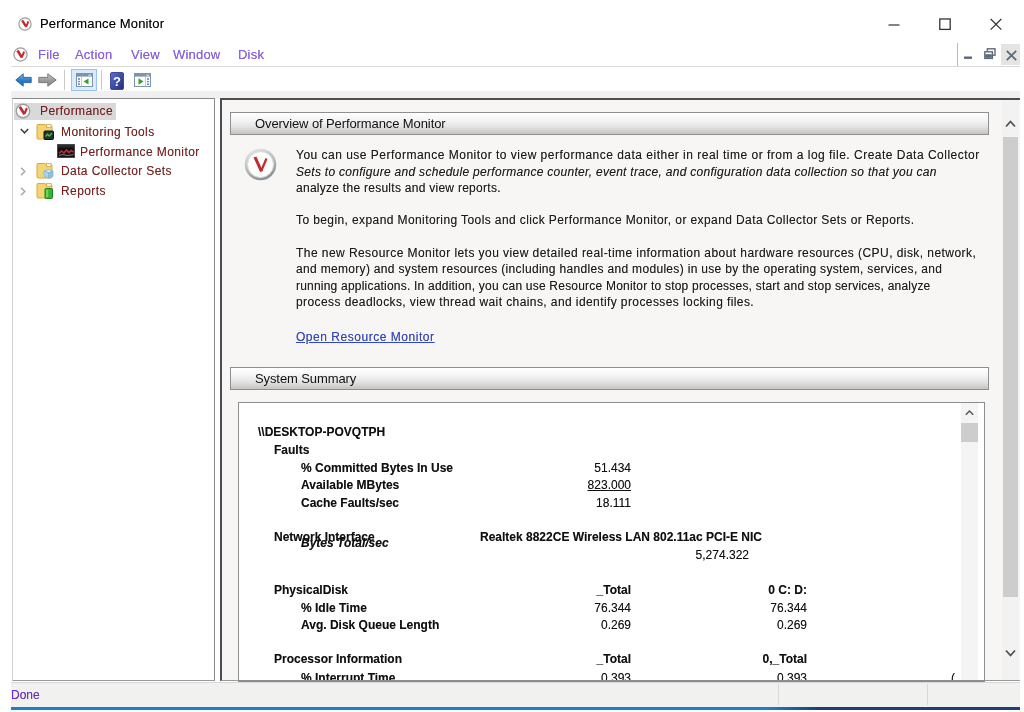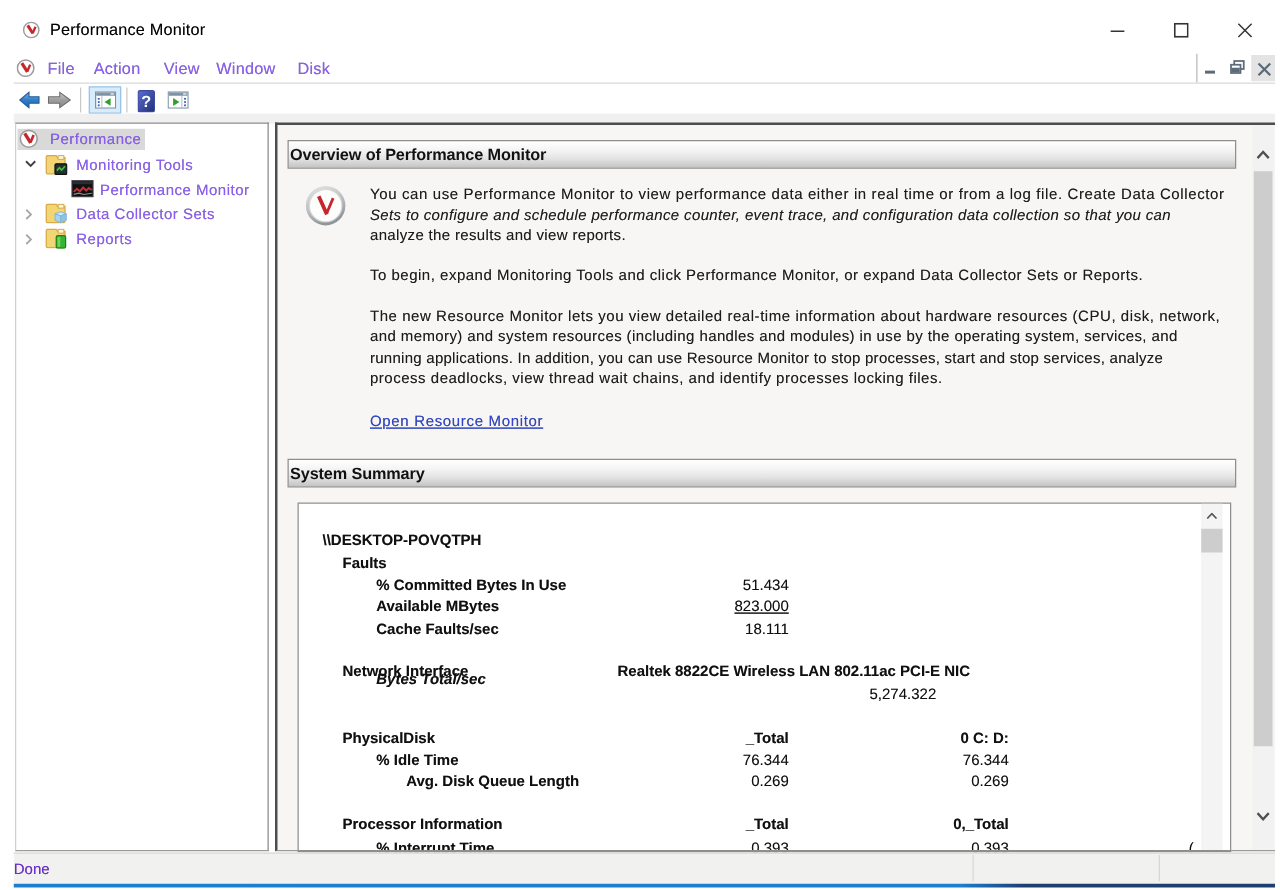--- a/index.html
+++ b/index.html
@@ -2,26 +2,26 @@
 <html><head>
 <meta charset="utf-8">
 <style>
   html,body{margin:0;padding:0;background:#ffffff;}
   body{width:1024px;height:712px;position:relative;overflow:hidden;
        font-family:"Liberation Sans",sans-serif;}
   .abs{position:absolute;}
   .txt{position:absolute;white-space:nowrap;font-size:12px;color:#1b1b1b;line-height:16px;}
   .mn{position:absolute;white-space:nowrap;font-size:13px;color:#8b5cf6;line-height:16px;letter-spacing:0.2px;}
   .cl{position:absolute;white-space:nowrap;font-size:12px;color:#101010;line-height:17px;}
-  .tr{position:absolute;white-space:nowrap;font-size:12px;color:#8b5cf6;line-height:17px;letter-spacing:0.4px;}
+  .tr{position:absolute;white-space:nowrap;font-size:12px;color:#7f1d1d;line-height:17px;letter-spacing:0.4px;}
   .b{font-weight:bold;}
   .txt,.cl,.tr,.mn{text-shadow:0 0 0.5px rgba(20,20,20,0.45);}
   .hdrbar{position:absolute;left:230px;width:759px;height:23px;
       background:linear-gradient(180deg,#ffffff 0%,#f4f4f4 35%,#e4e4e4 65%,#cbcbcb 92%,#c4c4c4 100%);
-      border:1px solid #8f8f8f;font-size:13px;color:#111;line-height:21px;padding-left:1px;box-sizing:border-box;letter-spacing:-0.1px;font-weight:bold;}
+      border:1px solid #8f8f8f;font-size:13px;color:#111;line-height:21px;padding-left:24px;box-sizing:border-box;letter-spacing:-0.1px;}
 </style>
 </head>
 <body>
 
 <div class="abs" style="left:11px;top:0;width:1009px;height:710px;background:#fff;"></div>
 
 <svg class="abs" style="left:18px;top:17px;" width="14" height="14" viewBox="0 0 32 32">
   <circle cx="16" cy="16" r="14" fill="#ffffff" stroke="#9b9b9b" stroke-width="2.6"></circle>
   <path d="M9.5,7.5 L19,22.5" fill="none" stroke="#c5272d" stroke-width="5.4"></path>
     <path d="M18.7,22 L23.8,10" fill="none" stroke="#c5272d" stroke-width="4.2"></path>
@@ -217,31 +217,31 @@
 <div class="cl b" style="left:258px;top:424px;">\\DESKTOP-POVQTPH</div>
 <div class="cl b" style="left:274px;top:442px;">Faults</div>
 <div class="cl b" style="left:301px;top:459.5px;">% Committed Bytes In Use</div>
 <div class="cl" style="left:531px;top:459.5px;width:100px;text-align:right;">51.434</div>
 <div class="cl b" style="left:301px;top:477px;">Available MBytes</div>
 <div class="cl" style="left:531px;top:477px;width:100px;text-align:right;text-decoration:underline;">823.000</div>
 <div class="cl b" style="left:301px;top:494.5px;">Cache Faults/sec</div>
 <div class="cl" style="left:531px;top:494.5px;width:100px;text-align:right;">18.111</div>
 
 <div class="cl b" style="left:274px;top:529px;">Network Interface</div>
-<div class="cl b" style="left:494px;top:529px;">Realtek 8822CE Wireless LAN 802.11ac PCI-E NIC</div>
+<div class="cl b" style="left:480px;top:529px;">Realtek 8822CE Wireless LAN 802.11ac PCI-E NIC</div>
 <div class="cl b" style="left:301px;top:535px;font-style:italic;">Bytes Total/sec</div>
 <div class="cl" style="left:649px;top:546.5px;width:100px;text-align:right;">5,274.322</div>
 
 <div class="cl b" style="left:274px;top:582px;">PhysicalDisk</div>
 <div class="cl b" style="left:531px;top:582px;width:100px;text-align:right;">_Total</div>
 <div class="cl b" style="left:707px;top:582px;width:100px;text-align:right;">0 C: D:</div>
 <div class="cl b" style="left:301px;top:599.5px;">% Idle Time</div>
 <div class="cl" style="left:531px;top:599.5px;width:100px;text-align:right;">76.344</div>
 <div class="cl" style="left:707px;top:599.5px;width:100px;text-align:right;">76.344</div>
-<div class="cl b" style="left:301px;top:617px;margin-left:24px;">Avg. Disk Queue Length</div>
+<div class="cl b" style="left:301px;top:617px;">Avg. Disk Queue Length</div>
 <div class="cl" style="left:531px;top:617px;width:100px;text-align:right;">0.269</div>
 <div class="cl" style="left:707px;top:617px;width:100px;text-align:right;">0.269</div>
 
 <div class="cl b" style="left:274px;top:651px;">Processor Information</div>
 <div class="cl b" style="left:531px;top:651px;width:100px;text-align:right;">_Total</div>
 <div class="cl b" style="left:707px;top:651px;width:100px;text-align:right;">0,_Total</div>
 <div class="cl b" style="left:301px;top:669.5px;">% Interrupt Time</div>
 <div class="cl" style="left:531px;top:669.5px;width:100px;text-align:right;">0.393</div>
 <div class="cl" style="left:707px;top:669.5px;width:100px;text-align:right;">0.393</div>
 <div class="cl" style="left:951px;top:669.5px;">(</div>

